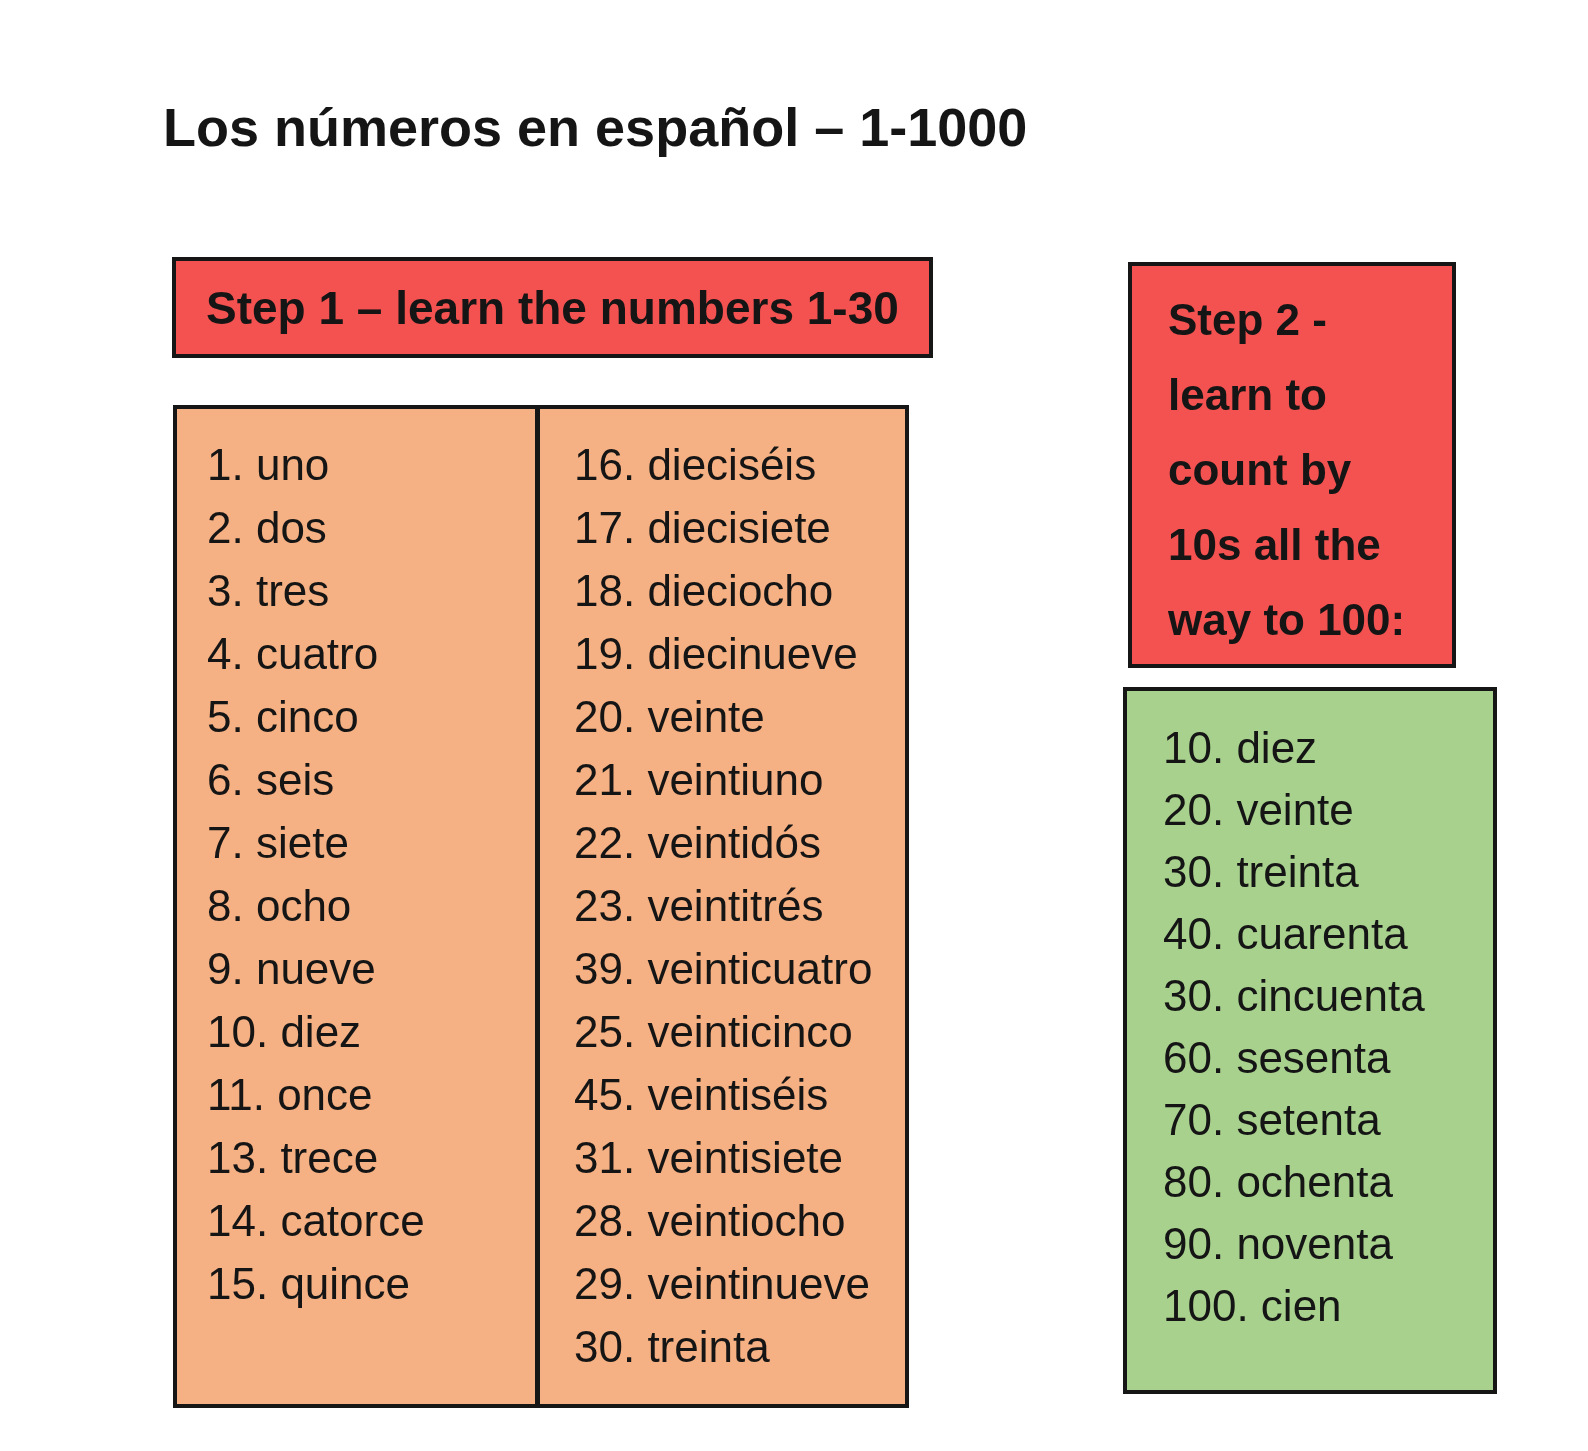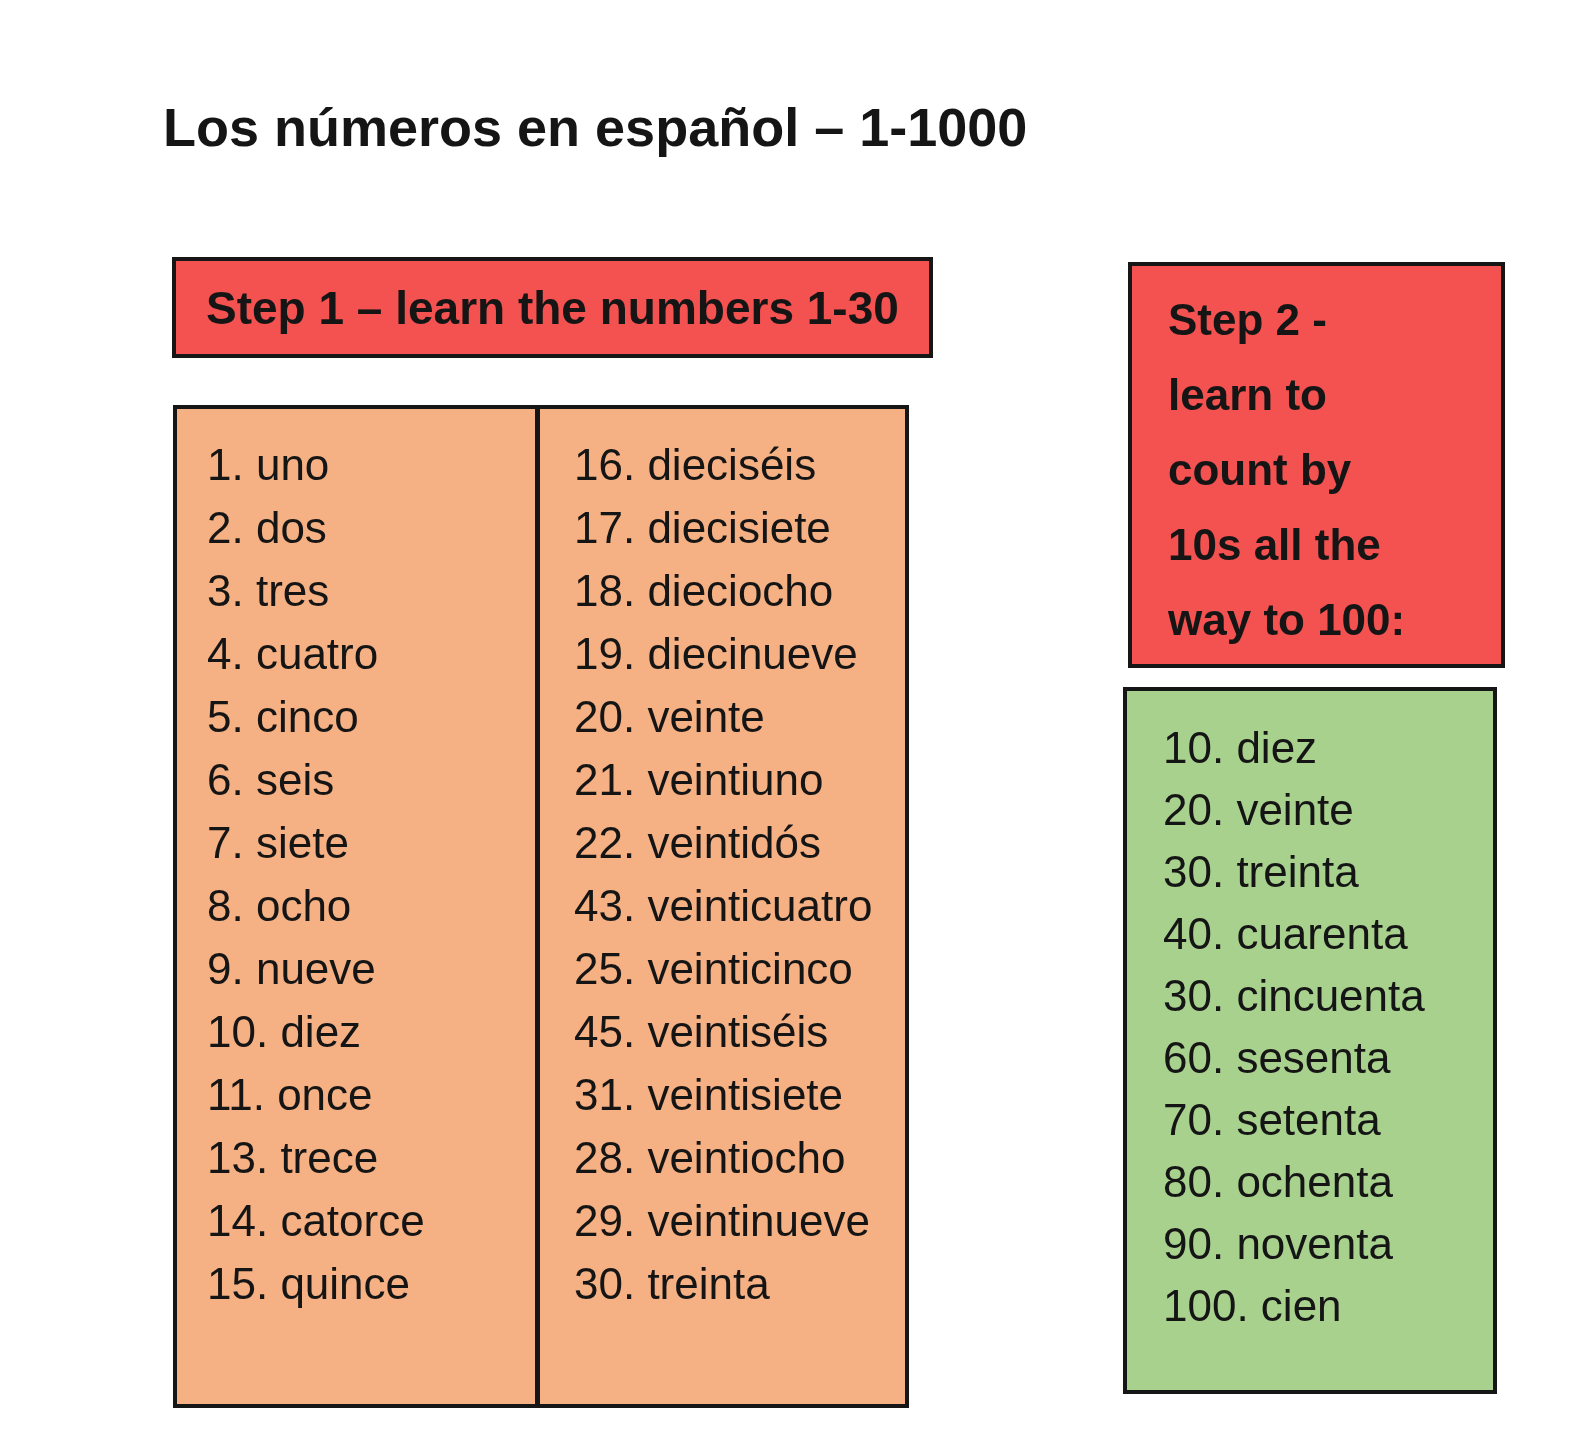--- a/index.html
+++ b/index.html
@@ -32,21 +32,21 @@
   .step-header{
     background:var(--red);
     display:flex;align-items:center;
     font-weight:bold;
   }
   .step1-header{
     left:172px;top:257px;width:761px;height:101px;
     padding-left:30px;font-size:46px;
   }
   .step2-box{
-    left:1128px;top:262px;width:377px;height:406px;
+    left:1128px;top:262px;width:328px;height:406px;
     background:var(--red);
     padding:16px 10px 0 36px;
     font-size:44px;font-weight:bold;
   }
   .step2-line{line-height:75px;white-space:nowrap;}
   .num-col{
     background:var(--orange);
     top:405px;height:1003px;
     padding-top:24px;
   }
@@ -90,21 +90,22 @@
   </div>
 
 <div class="box num-col num-col-right">
     <div class="row">16. dieciséis</div>
     <div class="row">17. diecisiete</div>
     <div class="row">18. dieciocho</div>
     <div class="row">19. diecinueve</div>
     <div class="row">20. veinte</div>
     <div class="row">21. veintiuno</div>
     <div class="row">22. veintidós</div>
-    <div class="row">43. veinticuatro</div>
+    <div class="row">23. veintitrés</div>
+    <div class="row">39. veinticuatro</div>
     <div class="row">25. veinticinco</div>
     <div class="row">45. veintiséis</div>
     <div class="row">31. veintisiete</div>
     <div class="row">28. veintiocho</div>
     <div class="row">29. veintinueve</div>
     <div class="row">30. treinta</div>
   </div>
 
 <div class="box step2-box">
     <div class="step2-line">Step 2 -</div>

